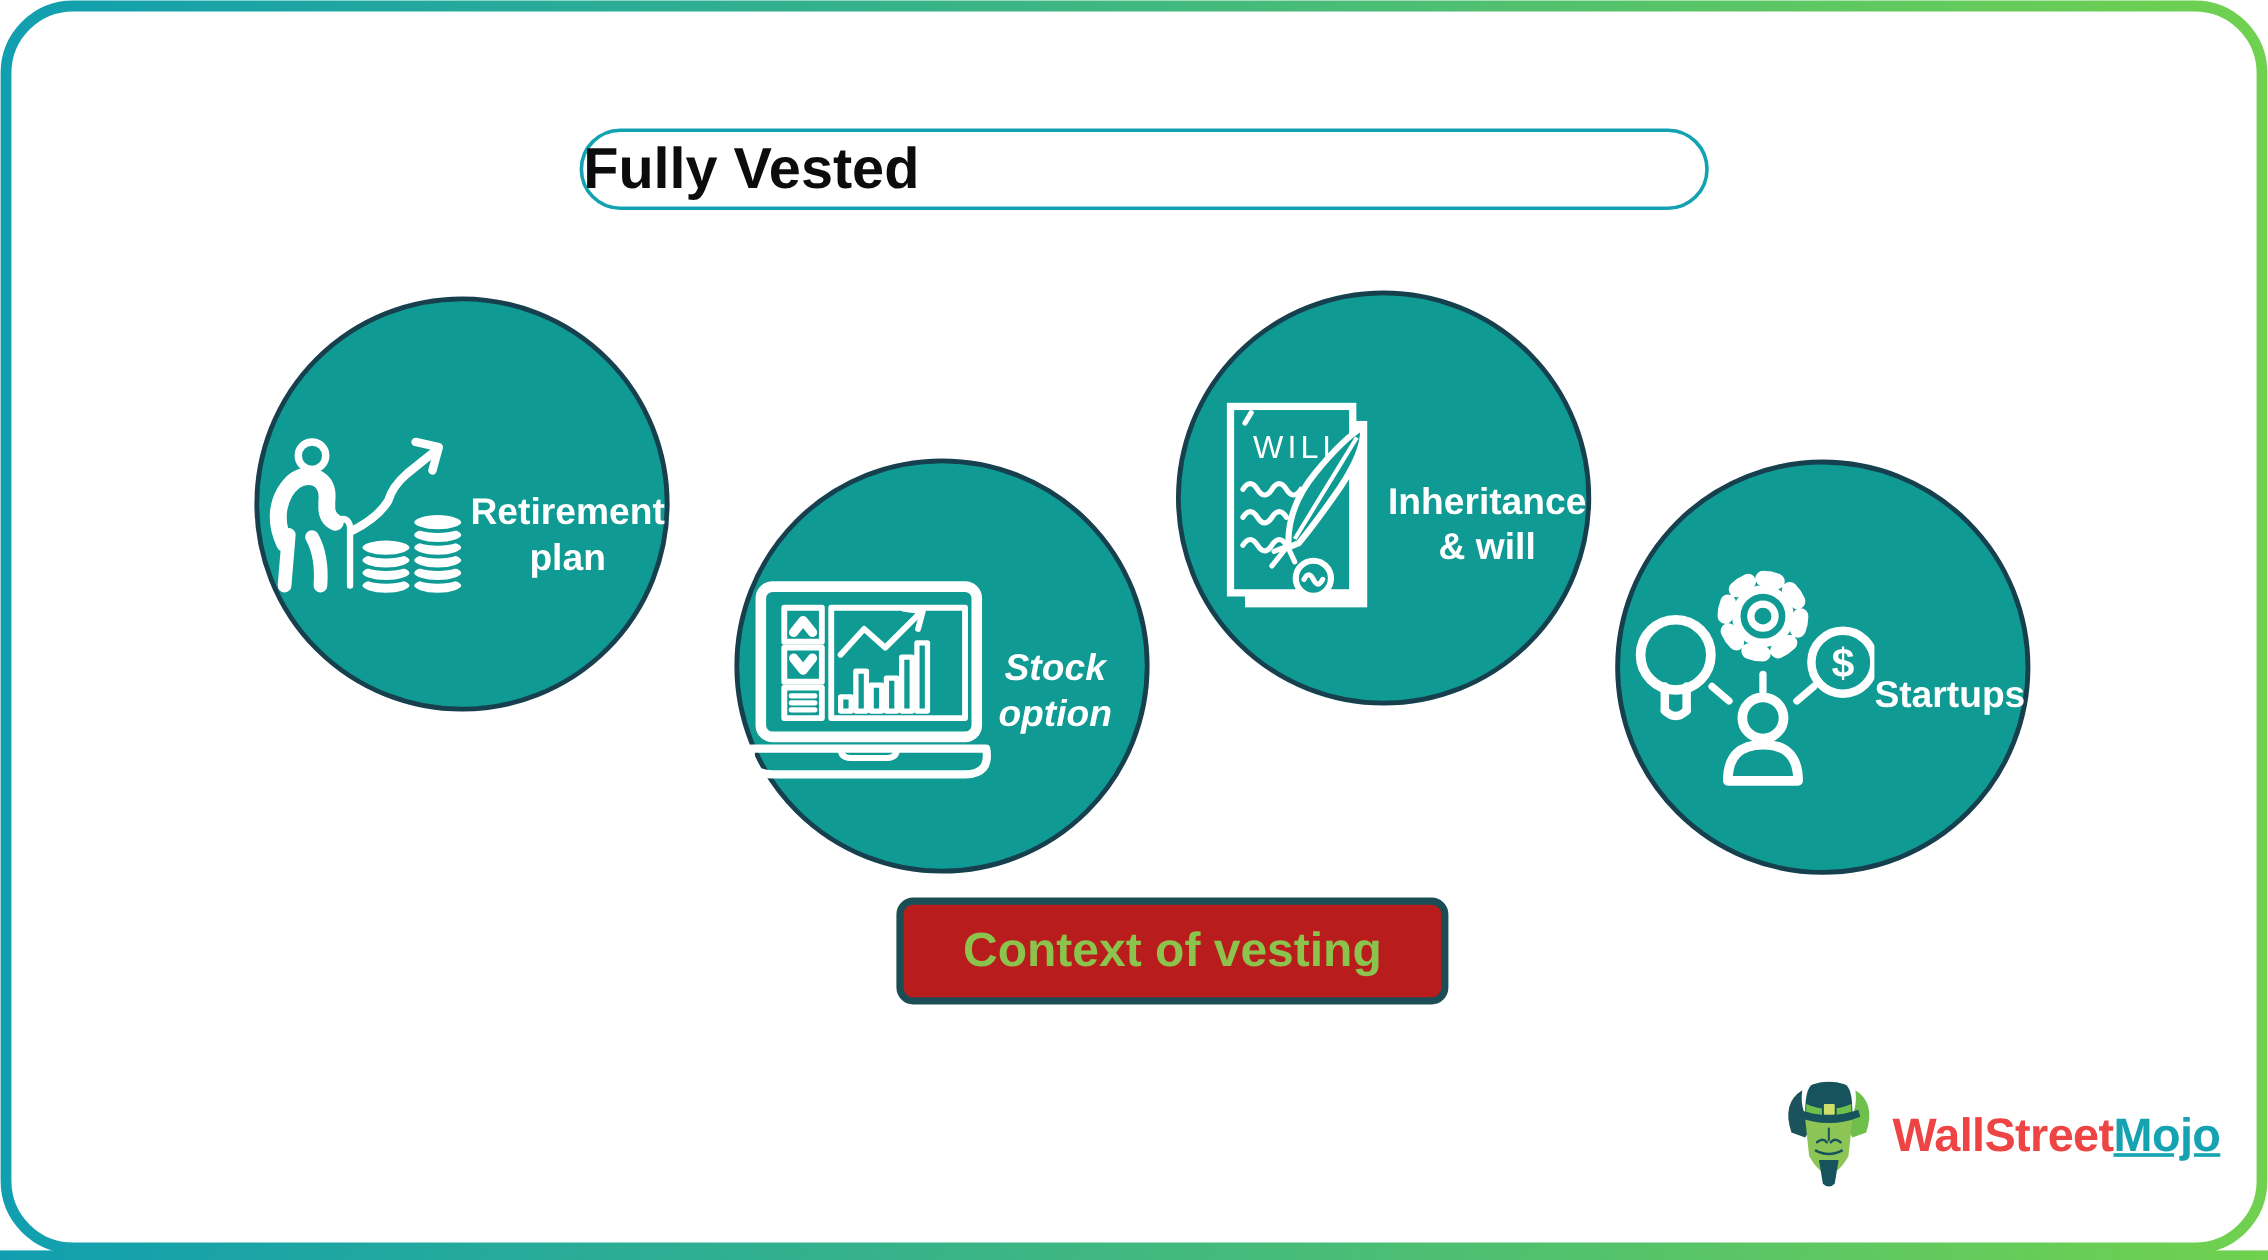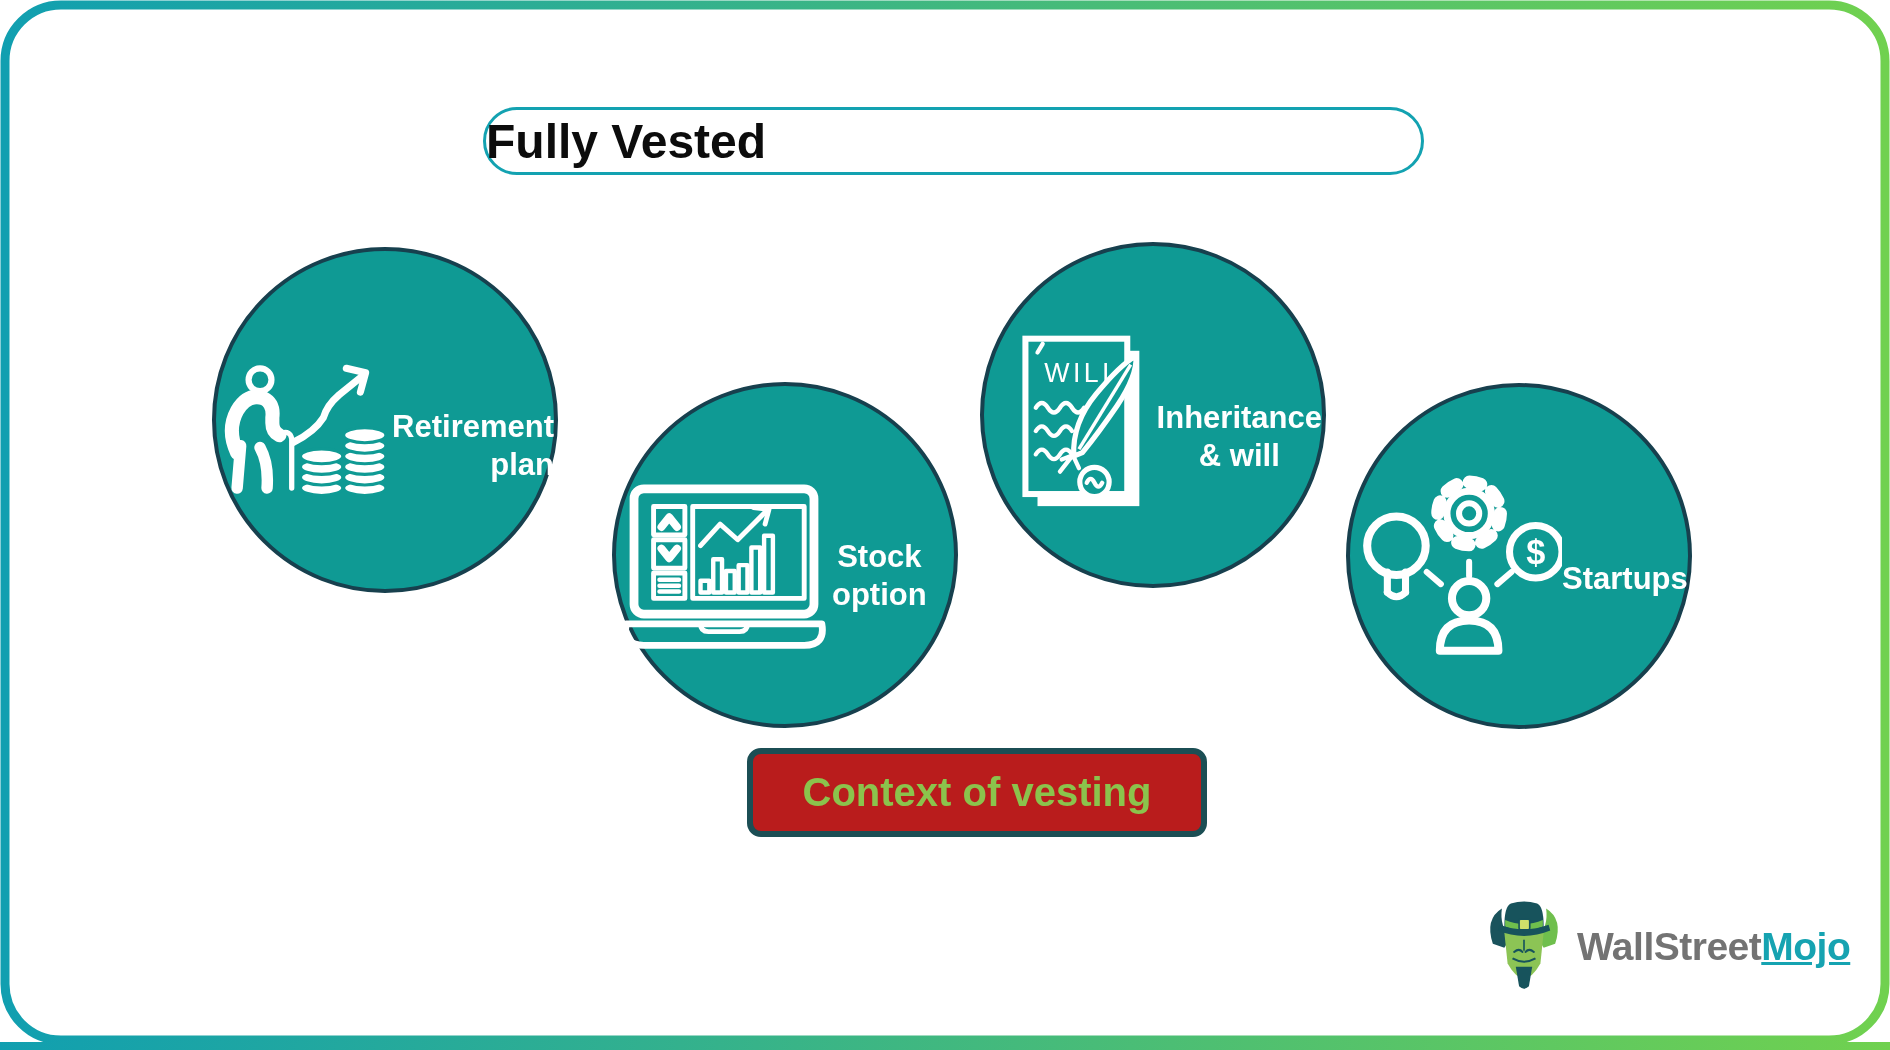--- a/index.html
+++ b/index.html
@@ -18,33 +18,33 @@
     position:absolute;width:346px;height:346px;border-radius:50%;
     background:#0f9a94;border:4px solid #17404e;box-sizing:border-box;
     display:flex;flex-direction:row;align-items:center;
   }
   .c1{left:212px;top:247px;padding-top:26px;}
   .c2{left:612px;top:382px;padding-top:34px;}
   .c3{left:980px;top:242px;padding-top:20px;}
   .c4{left:1346px;top:383px;padding-top:34px;}
   .clabel{color:#ffffff;font-weight:700;font-size:31px;line-height:1.22;text-align:center;}
   .clabel span{display:block;}
-  .c1 .clabel{margin-top:26px;text-align:right;}
-  .c2 .clabel{margin-top:8px;}
+  .c1 .clabel{margin-top:26px;}
+  .c2 .clabel{margin-top:8px;font-style:italic;}
   .c3 .clabel{margin-top:24px;}
   .c4 .clabel{margin-top:12px;}
   .context-box{
     position:absolute;left:715px;top:748px;width:460px;height:89px;
     border:6px solid #1b4e54;border-radius:14px;background:#b91c1c;
     display:flex;align-items:center;justify-content:center;box-sizing:border-box;margin-left:32px;
   }
   .context-box .context-text{font-size:40px;font-weight:700;color:#8bc34c;}
   .logo{position:absolute;left:1483px;top:898px;height:98px;display:flex;align-items:center;gap:12px;}
   .logo-text{font-size:39px;font-weight:700;letter-spacing:-0.5px;white-space:nowrap;}
-  .logo-primary{color:#737373;}
+  .logo-primary{color:#ef4444;}
   .logo-accent{color:#16a3b1;text-decoration:underline;}
 </style>
 </head>
 <body>
 
 <div class="canvas">
 
   <svg class="frame-svg" width="1890" height="1050" viewBox="0 0 1890 1050">
     <defs>
       <linearGradient id="frameGrad" x1="0" y1="0" x2="1" y2="0">

